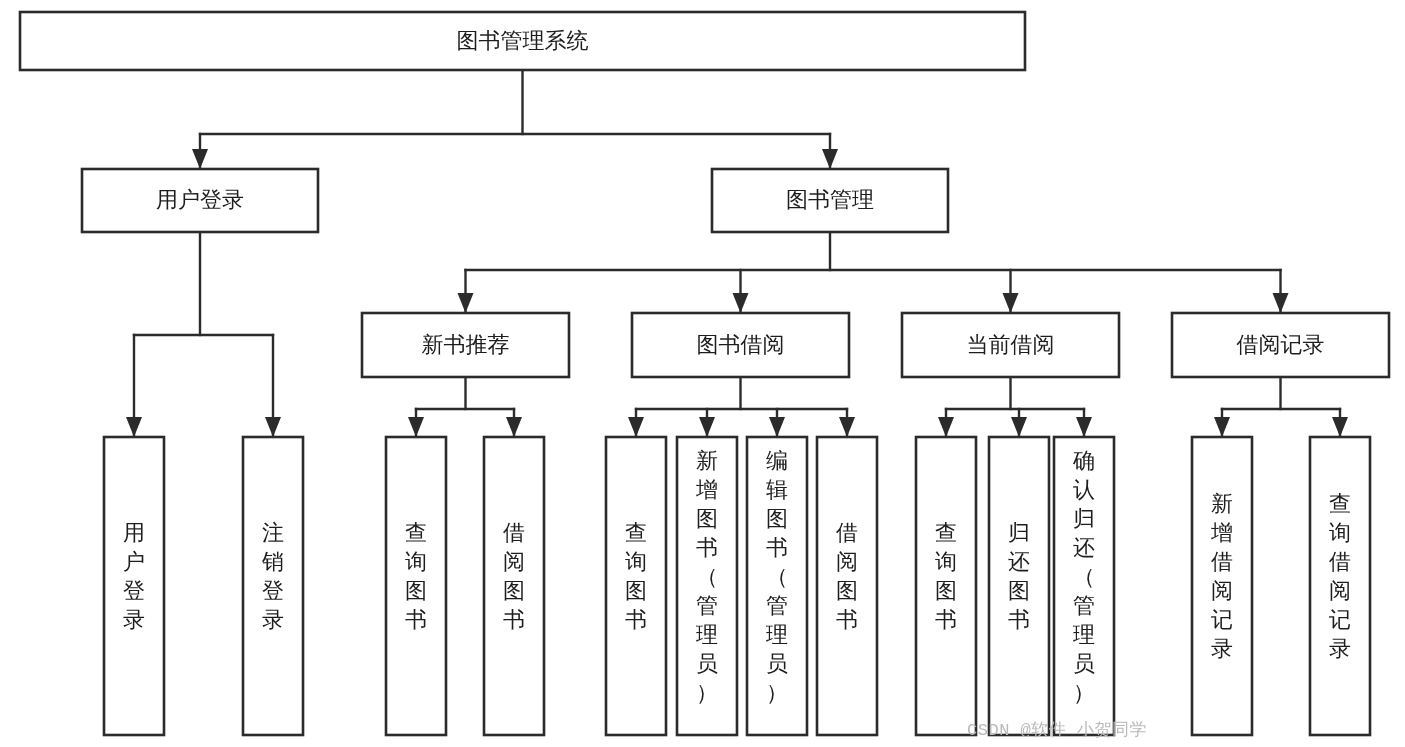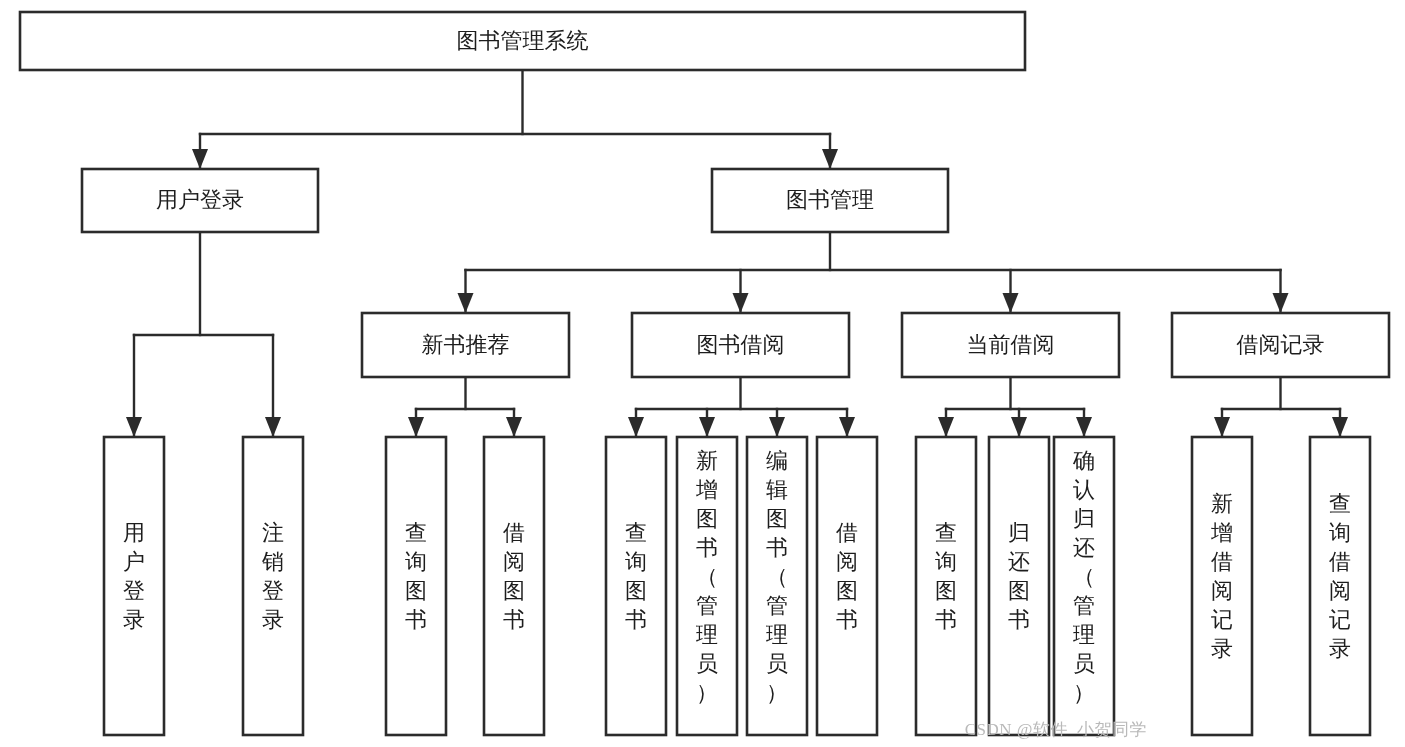--- a/index.html
+++ b/index.html
@@ -51,21 +51,21 @@
   .node-label-v {
     font-family: "Liberation Sans", "DejaVu Sans", sans-serif;
     font-size: 22px;
     fill: #1d1d1d;
     text-anchor: middle;
   }
   .watermark-text {
     position: absolute;
     right: 8px;
     bottom: 6px;
-    font-family: Liberation Serif, serif;
+    font-family: Liberation Mono, monospace;
     font-size: 17px;
     color: #b9b9b9;
     white-space: nowrap;
     letter-spacing: 0.5px;
   }
 </style>
 </head>
 <body>
 
 <div id="diagram-root">

